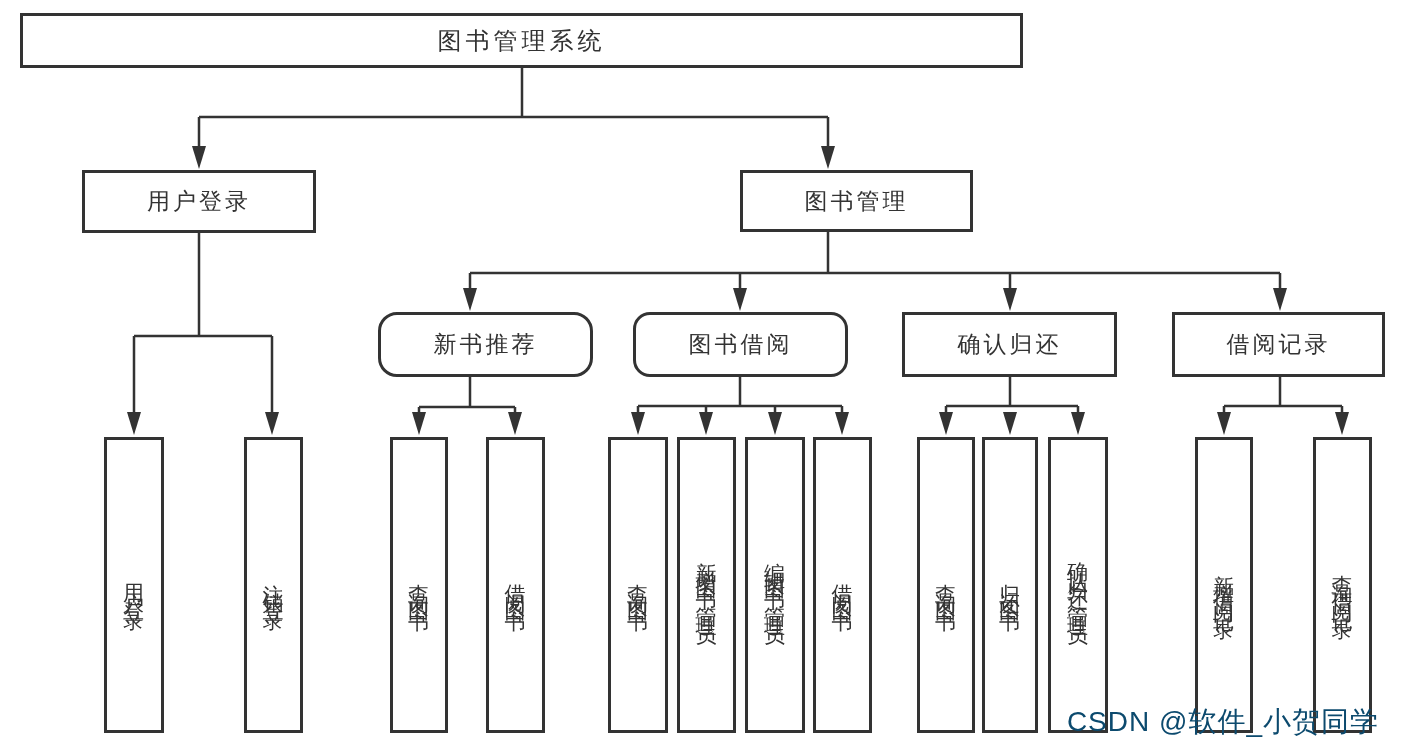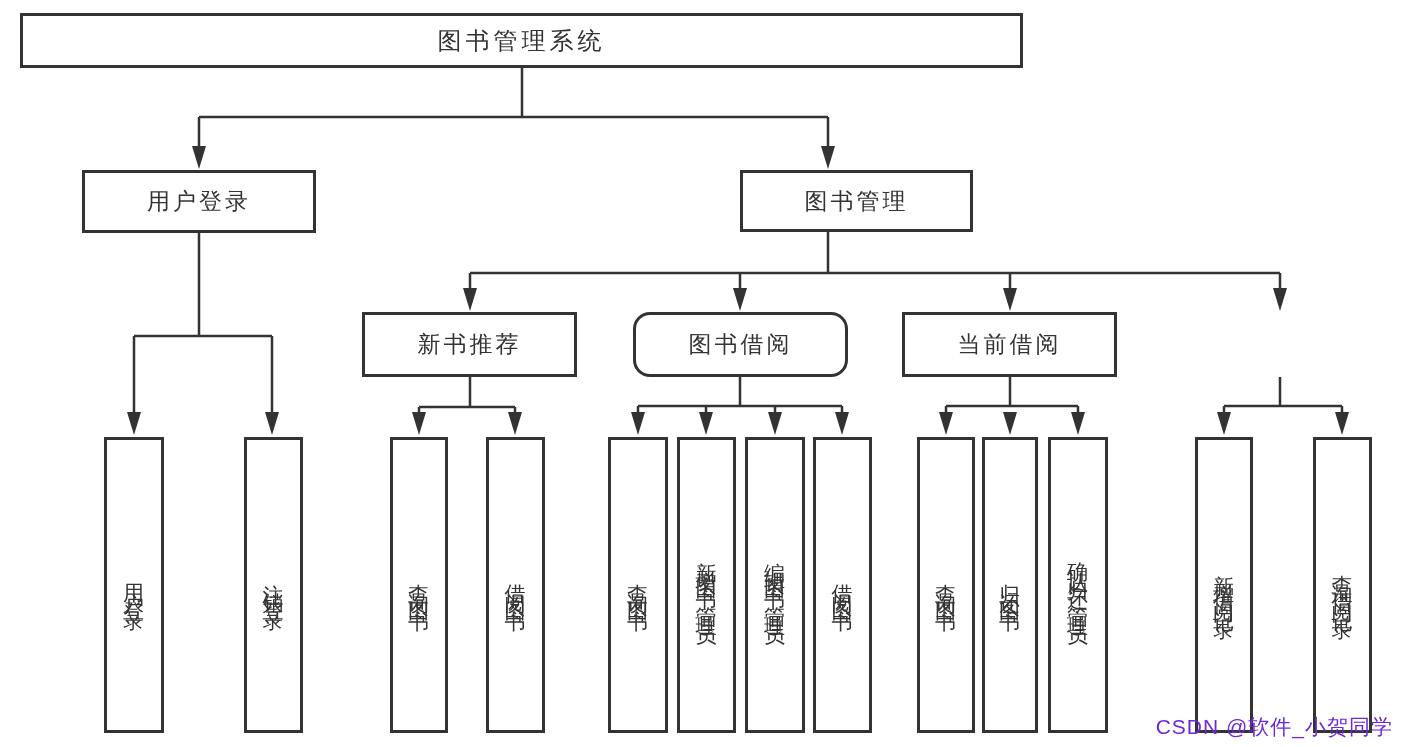--- a/index.html
+++ b/index.html
@@ -5,34 +5,34 @@
   html,body{margin:0;padding:0;background:#ffffff;}
   .stage{position:relative;width:1405px;height:747px;background:#ffffff;overflow:hidden;
          font-family:"Liberation Sans",sans-serif;}
   svg.wires{position:absolute;left:0;top:0;width:1405px;height:747px;z-index:1;}
   .hbox{position:absolute;box-sizing:border-box;border:3px solid #333333;background:#ffffff;
         display:flex;align-items:center;justify-content:center;color:#333333;
         font-size:23px;letter-spacing:3px;z-index:2;white-space:nowrap;}
   .root-box{left:20px;top:13px;width:1003px;height:55px;font-size:24px;letter-spacing:4px;}
   .b-user-login{left:82px;top:170px;width:234px;height:63px;}
   .b-book-mgmt{left:740px;top:170px;width:233px;height:62px;}
-  .b-new-book{left:362px;top:312px;width:215px;height:65px;}
+  .b-new-book{left:378px;top:312px;width:215px;height:65px;border-radius:19px;}
   .b-book-borrow{left:633px;top:312px;width:215px;height:65px;border-radius:17px;}
   .b-current-borrow{left:902px;top:312px;width:215px;height:65px;}
   .b-borrow-records{left:1172px;top:312px;width:213px;height:65px;}
   .vbox{position:absolute;top:437px;height:296px;box-sizing:border-box;border:3px solid #333333;
         background:#ffffff;display:flex;align-items:center;justify-content:center;z-index:2;}
   .vbox .vlabel{writing-mode:vertical-rl;font-size:21px;letter-spacing:9px;line-height:1;
         color:#333333;white-space:nowrap;}
   .v1{left:104px;width:60px}.v2{left:244px;width:59px}.v3{left:390px;width:58px}
   .v4{left:486px;width:59px}.v5{left:608px;width:60px}.v6{left:677px;width:59px}
   .v7{left:745px;width:60px}.v8{left:813px;width:59px}.v9{left:917px;width:58px}
   .v10{left:982px;width:56px}.v11{left:1048px;width:60px}.v12{left:1195px;width:58px}
   .v13{left:1313px;width:59px}
-  .watermark{position:absolute;right:12px;bottom:6px;font-size:21px;color:#6d28d9;
+  .watermark{position:absolute;right:26px;bottom:6px;font-size:28px;color:#0c4a6e;
         letter-spacing:1px;z-index:5;white-space:nowrap;}
 </style>
 </head>
 <body>
 
 <div class="stage">
 
   <svg class="wires" viewBox="0 0 1405 747" aria-hidden="true">
     <path fill="none" stroke="#333333" stroke-width="2.5" d="
       M522 68 V117 M199 117 H828 M199 117 V153 M828 117 V153
@@ -76,21 +76,24 @@
     <span>图书管理</span>
   </div>
 
   <div class="hbox b-new-book">
     <span>新书推荐</span>
   </div>
   <div class="hbox b-book-borrow">
     <span>图书借阅</span>
   </div>
   <div class="hbox b-current-borrow">
-    <span>当前借阅</span>
+    <span>确认归还</span>
+  </div>
+  <div class="hbox b-borrow-records">
+    <span>借阅记录</span>
   </div>
 
   <div class="vbox v1">
     <span class="vlabel">用户登录</span>
   </div>
   <div class="vbox v2">
     <span class="vlabel">注销登录</span>
   </div>
   <div class="vbox v3">
     <span class="vlabel">查询图书</span>

